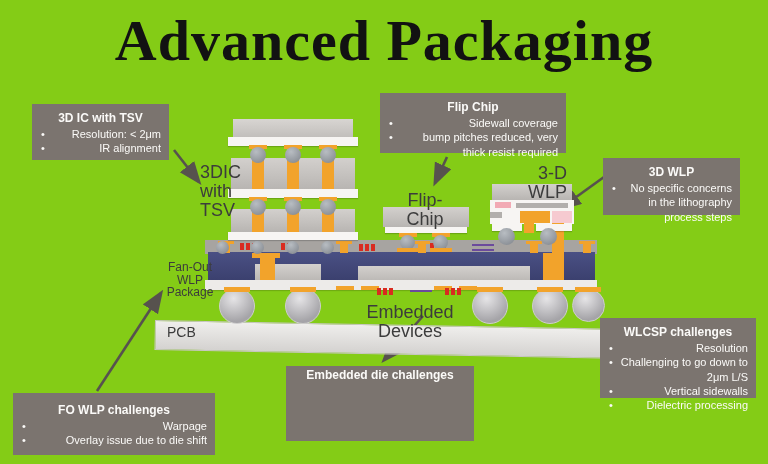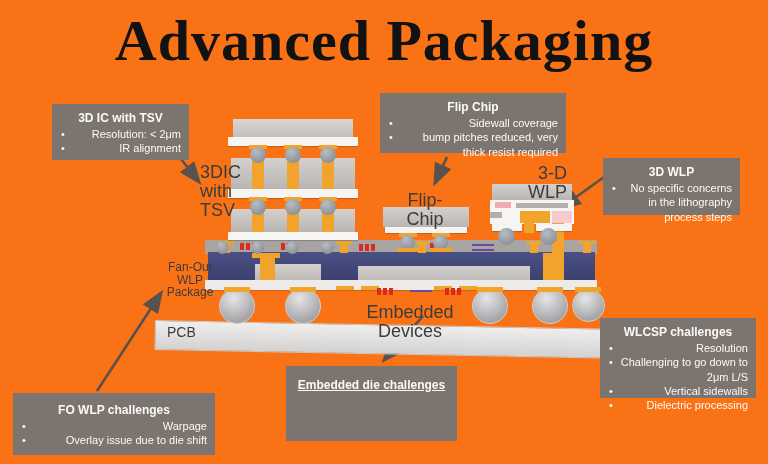--- a/index.html
+++ b/index.html
@@ -1,16 +1,16 @@
 <!DOCTYPE html>
 <html style="--callout-bg: #7b746f; --callout-text: #fbfaf8; --title-text: #121212; --label-text: #3c3c3c; --arrow: #57524e; --navy: #424878; --orange: #f2a32b; --red: #d92b20; --purple: #6b4a9c; --strip-white: #f7f5f3; --pkg-top-gray: #a7a4a1; --pkg-bottom-gray: #edebe9; --die-gray: #c3c0bd; --pink: #f2aab4; --pink-light: #f6cad0;"><head>
 <meta charset="utf-8">
 <style>
   html,body{margin:0;padding:0;background:#fff;}
-  .slide{position:relative;width:768px;height:464px;background:#f97316;overflow:hidden;
+  .slide{position:relative;width:768px;height:464px;background:#84cc16;overflow:hidden;
          font-family:"Liberation Sans",sans-serif;}
   .abs{position:absolute;}
   .title{position:absolute;top:0;left:0;width:768px;margin:0;text-align:center;
          font-family:"Liberation Serif",serif;font-weight:bold;font-size:58px;line-height:82px;
          color:var(--title-text);letter-spacing:1px;}
   
   .strip{background:var(--strip-white);box-shadow:0 1px 1px rgba(0,0,0,.18);}
   .die{background:linear-gradient(180deg,#d3d0cd,#b8b5b2);}
   .tsv,.ocap,.opad,.ocol{background:var(--orange);}
   .bump{border-radius:50%;background:radial-gradient(circle at 38% 30%,#b8bdc2,#7e838a);}
@@ -159,21 +159,21 @@
   </div>
   <span class="lbl" style="left:393px;top:191px;width:64px;text-align:center;">Flip-Chip</span>
   <span class="lbl" style="left:503px;top:164px;width:64px;text-align:right;">3-D WLP</span>
   <div class="lbl" style="left:160px;top:261px;width:60px;text-align:center;font-size:12px;">
     <div>Fan-Out</div>
     <div>WLP</div>
     <div>Package</div>
   </div>
   <span class="lbl" style="left:356px;top:303px;width:108px;text-align:center;">Embedded Devices</span>
 
-  <div class="callout" style="left:32px;top:104px;width:137px;height:56px;margin-left:20px;">
+  <div class="callout" style="left:32px;top:104px;width:137px;height:56px;">
     <div class="c-title">3D IC with TSV</div>
     <ul>
       <li>Resolution: &lt; 2μm</li>
       <li>IR alignment</li>
     </ul>
   </div>
 
   <div class="callout" style="left:380px;top:93px;width:186px;height:60px;">
     <div class="c-title">Flip Chip</div>
     <ul>
@@ -192,21 +192,21 @@
   <div class="callout" style="left:600px;top:318px;width:156px;height:80px;">
     <div class="c-title">WLCSP challenges</div>
     <ul>
       <li>Resolution</li>
       <li>Challenging to go down to 2μm L/S</li>
       <li>Vertical sidewalls</li>
       <li>Dielectric processing</li>
     </ul>
   </div>
 
-  <div class="callout" style="left:286px;top:366px;width:171px;height:75px;padding-top:12px;text-decoration:underline;">
+  <div class="callout" style="left:286px;top:366px;width:188px;height:75px;padding-top:2px;">
     <div class="c-title">Embedded die challenges</div>
   </div>
 
   <div class="callout" style="left:13px;top:393px;width:202px;height:62px;padding-top:10px;">
     <div class="c-title">FO WLP challenges</div>
     <ul>
       <li>Warpage</li>
       <li>Overlay issue due to die shift</li>
     </ul>
   </div>

